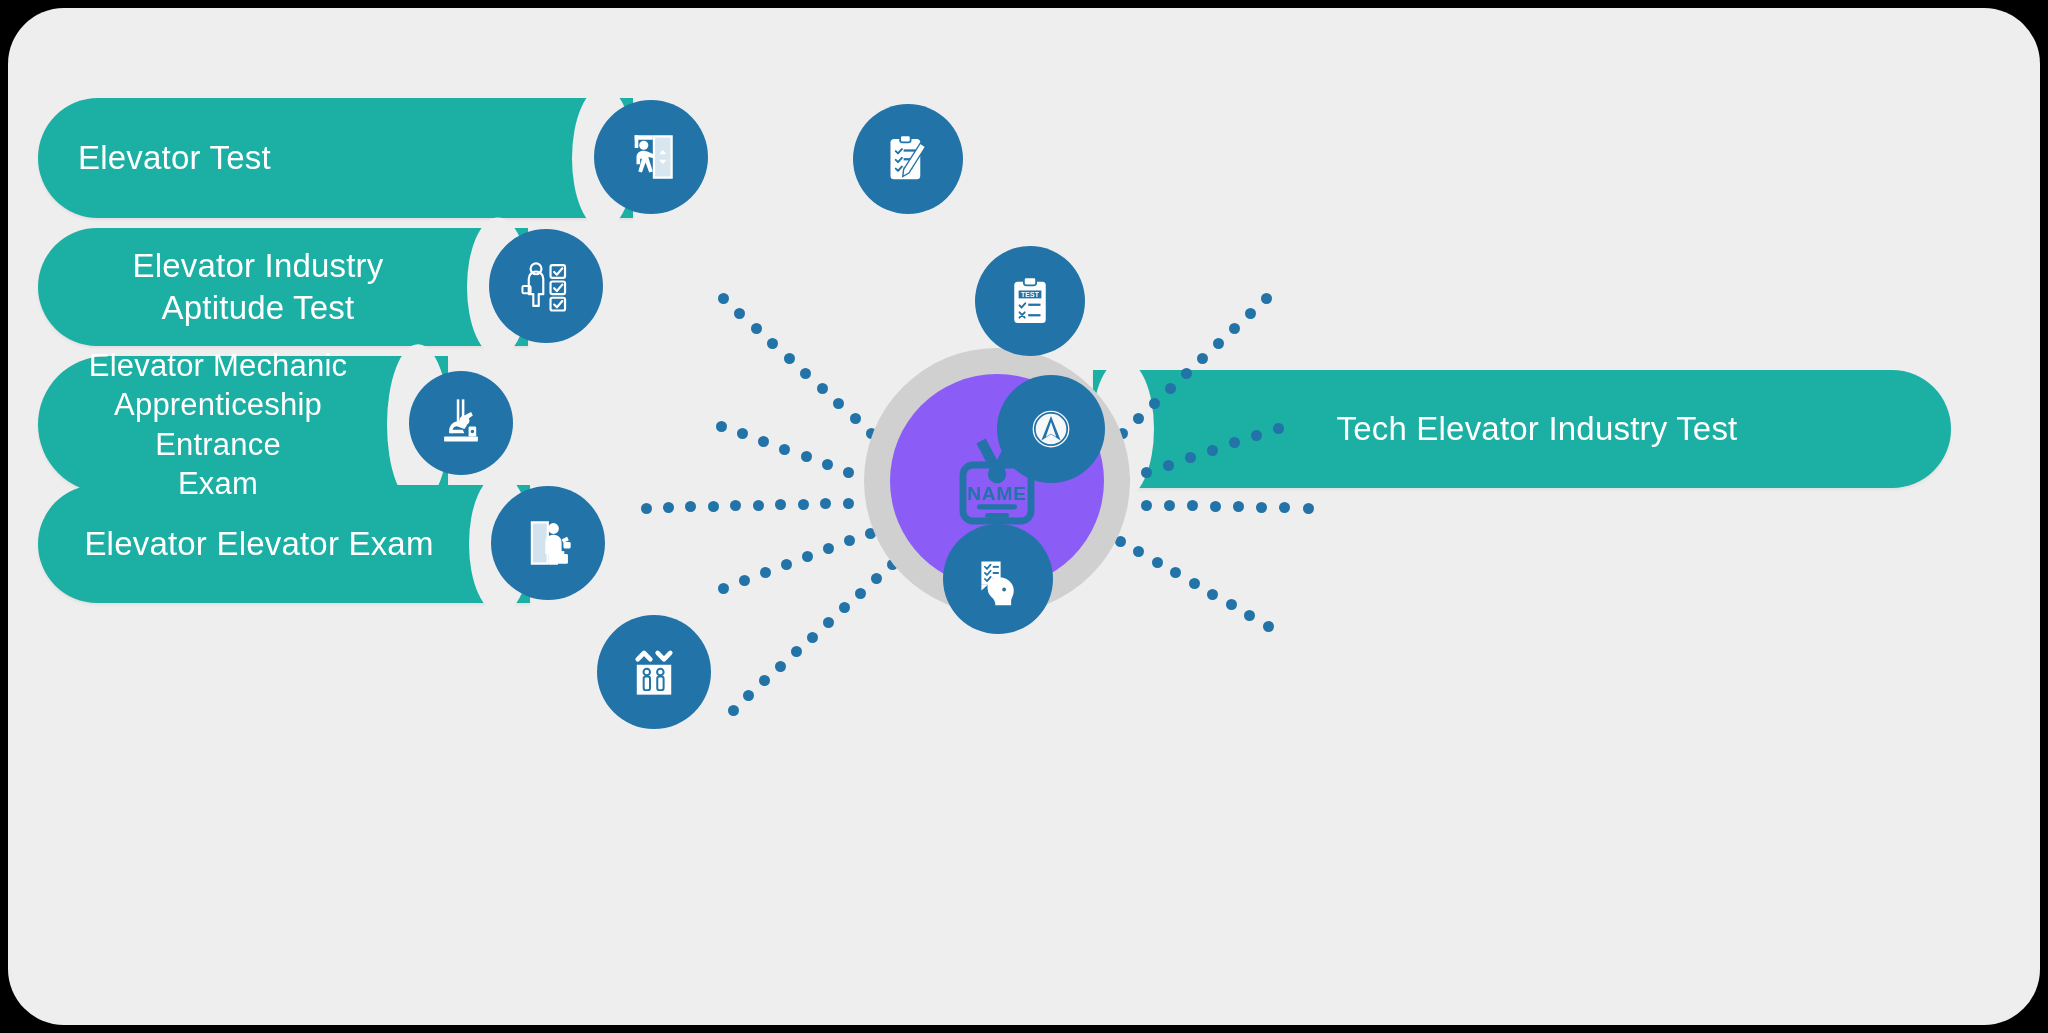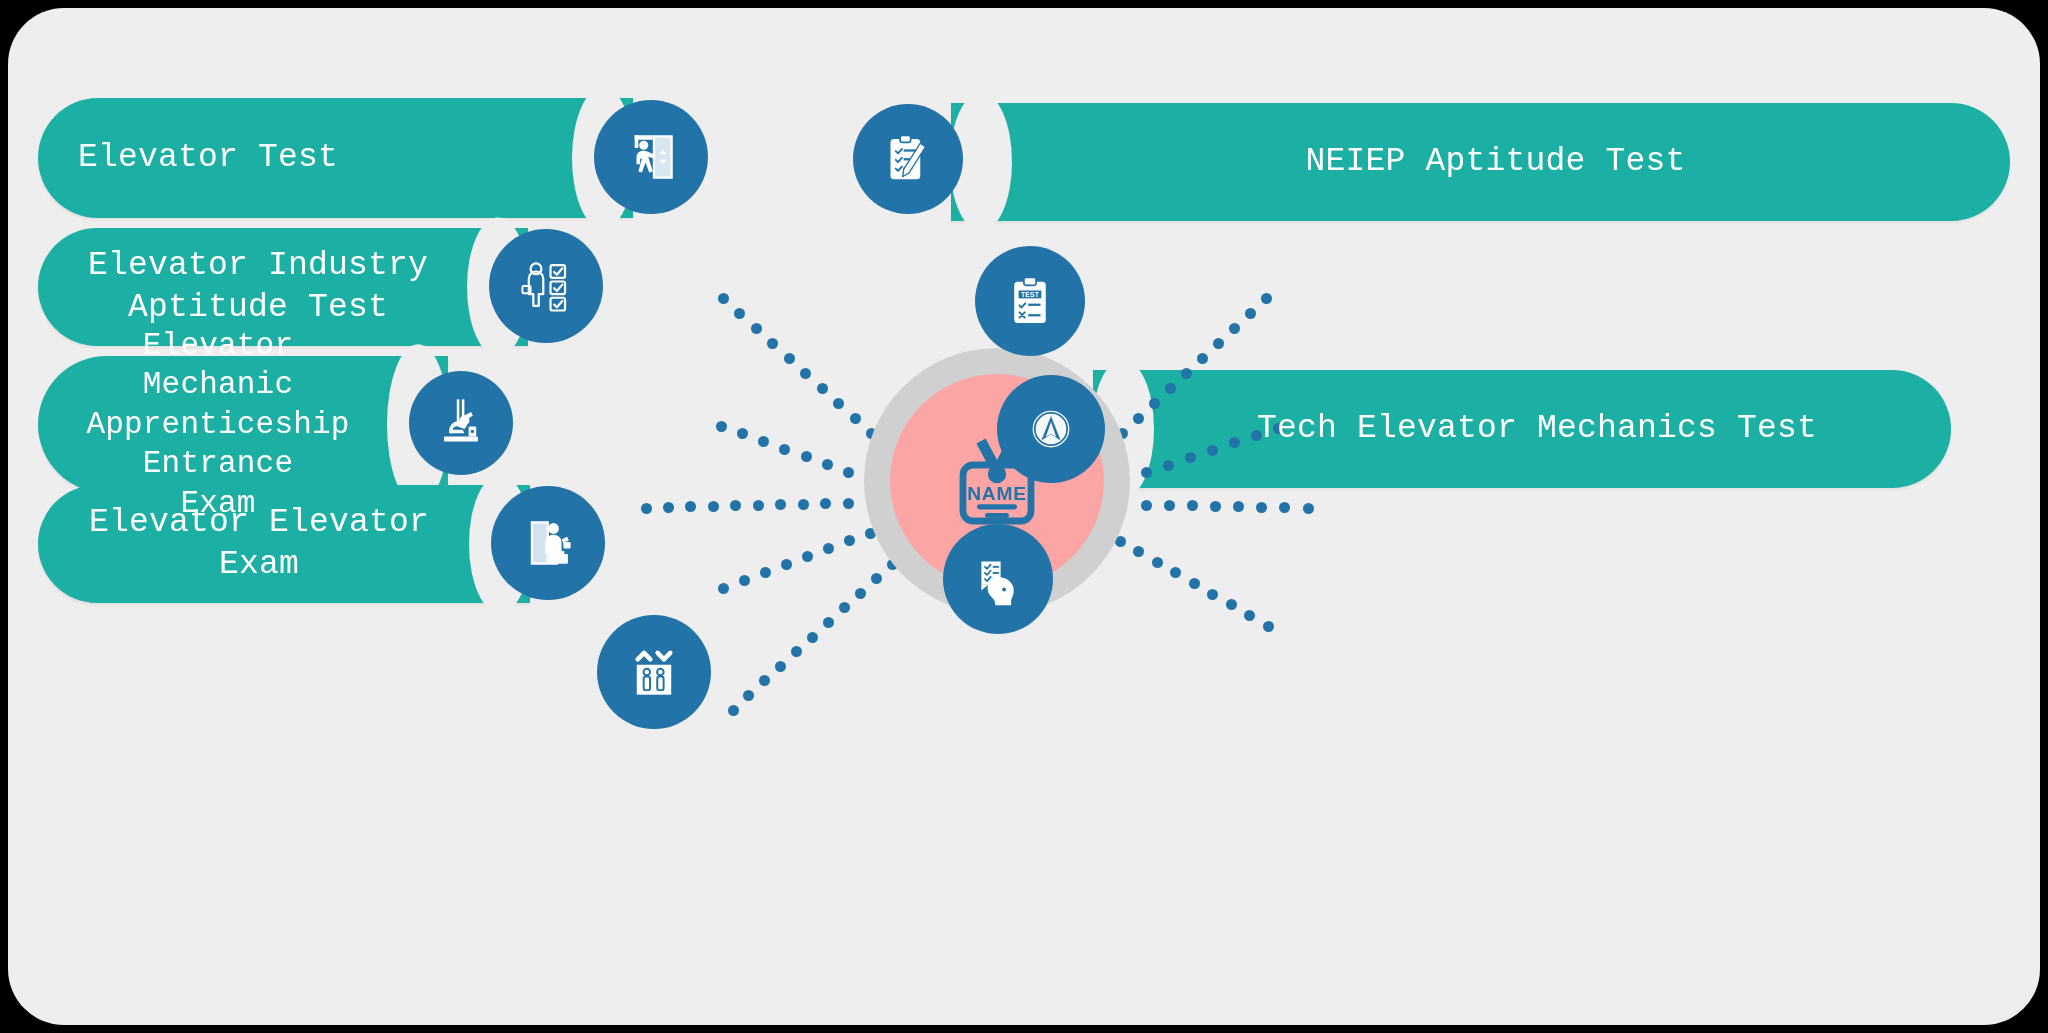--- a/index.html
+++ b/index.html
@@ -26,21 +26,20 @@
   }
 
   
   .pill {
     position: absolute;
     background: #1cafa3;
     display: flex;
     align-items: center;
     box-sizing: border-box;
     box-shadow: 0 2px 3px rgba(0,0,0,0.06);
-    font-family: Liberation Mono, monospace;
   }
   .pill-left {
     border-top-left-radius: 90px;
     border-bottom-left-radius: 90px;
     border-top-right-radius: 0;
     border-bottom-right-radius: 0;
     justify-content: center;
     padding-left: 40px;
     padding-right: 90px;
   }
@@ -107,21 +106,21 @@
     background: #d0d0d0;
     display: flex;
     align-items: center;
     justify-content: center;
     z-index: 4;
   }
   .hub-inner {
     width: 214px;
     height: 214px;
     border-radius: 50%;
-    background: #fca5a5;
+    background: #8b5cf6;
     display: flex;
     align-items: center;
     justify-content: center;
   }
 
   
   .connector {
     position: absolute;
     z-index: 1;
     pointer-events: none;
@@ -299,23 +298,20 @@
       <path d="M14 18 l7 -7 l7 7" stroke="#ffffff" stroke-width="5" stroke-linecap="round" stroke-linejoin="round" fill="none"></path>
       <path d="M36 11 l7 7 l7 -7" stroke="#ffffff" stroke-width="5" stroke-linecap="round" stroke-linejoin="round" fill="none"></path>
       <rect x="13" y="24" width="38" height="33" fill="#ffffff"></rect>
       <circle cx="24" cy="32" r="3.6" fill="none" stroke="#2273a8" stroke-width="2.2"></circle>
       <rect x="20.6" y="37" width="7" height="15" rx="2.4" fill="none" stroke="#2273a8" stroke-width="2.2"></rect>
       <circle cx="39" cy="32" r="3.6" fill="none" stroke="#2273a8" stroke-width="2.2"></circle>
       <rect x="35.6" y="37" width="7" height="15" rx="2.4" fill="none" stroke="#2273a8" stroke-width="2.2"></rect>
     </svg>
   </div>
 
-  <div class="pill pill-right" style="left:943px; top:95px; width:1059px; height:118px;">
-    <span class="pill-label">NEIEP Aptitude Test</span>
-  </div>
   <div class="icon-circle" style="left:845px; top:96px; width:110px; height:110px;">
     <svg width="56" height="56" viewBox="0 0 64 64" fill="none" aria-hidden="true">
       <rect x="12" y="9" width="34" height="46" rx="4" fill="#ffffff"></rect>
       <rect x="23" y="5" width="12" height="8" rx="2.5" fill="#ffffff" stroke="#2273a8" stroke-width="2"></rect>
       <path d="M18 23 l2.6 2.6 l4.4 -5" stroke="#2273a8" stroke-width="2.2" stroke-linecap="round" stroke-linejoin="round" fill="none"></path>
       <rect x="27" y="21" width="14" height="2.6" fill="#2273a8"></rect>
       <path d="M18 33 l2.6 2.6 l4.4 -5" stroke="#2273a8" stroke-width="2.2" stroke-linecap="round" stroke-linejoin="round" fill="none"></path>
       <rect x="27" y="31" width="14" height="2.6" fill="#2273a8"></rect>
       <path d="M18 43 l2.6 2.6 l4.4 -5" stroke="#2273a8" stroke-width="2.2" stroke-linecap="round" stroke-linejoin="round" fill="none"></path>
       <rect x="27" y="41" width="10" height="2.6" fill="#2273a8"></rect>
@@ -330,21 +326,21 @@
       <rect x="19" y="20" width="26" height="9" fill="#2273a8"></rect>
       <text x="32" y="27.6" font-family="Liberation Sans, sans-serif" font-size="8" font-weight="bold" fill="#ffffff" text-anchor="middle">TEST</text>
       <path d="M20 37 l2.4 2.4 l4.2 -4.8" stroke="#2273a8" stroke-width="2.2" stroke-linecap="round" stroke-linejoin="round" fill="none"></path>
       <rect x="30" y="35" width="14" height="2.6" fill="#2273a8"></rect>
       <path d="M20 45 l6 6 M26 45 l-6 6" stroke="#2273a8" stroke-width="2.2" stroke-linecap="round"></path>
       <rect x="30" y="47" width="14" height="2.6" fill="#2273a8"></rect>
     </svg>
   </div>
 
   <div class="pill pill-right" style="left:1085px; top:362px; width:858px; height:118px;">
-    <span class="pill-label">Tech Elevator Mechanics Test</span>
+    <span class="pill-label">Tech Elevator Industry Test</span>
   </div>
   <div class="icon-circle" style="left:989px; top:367px; width:108px; height:108px;">
     <svg width="56" height="56" viewBox="0 0 64 64" fill="none" aria-hidden="true">
       <circle cx="32" cy="32" r="22" fill="#f7f8fa"></circle>
       <circle cx="32" cy="32" r="22" fill="none" stroke="#2273a8" stroke-width="2"></circle>
       <circle cx="32" cy="32" r="18.5" fill="none" stroke="#2273a8" stroke-width="2"></circle>
       <path d="M32 17 L43 45 L32 38 L21 45 Z" fill="#2273a8"></path>
       <path d="M32 24 L38 41 L32 37.5 L26 41 Z" fill="#f7f8fa"></path>
     </svg>
   </div>

